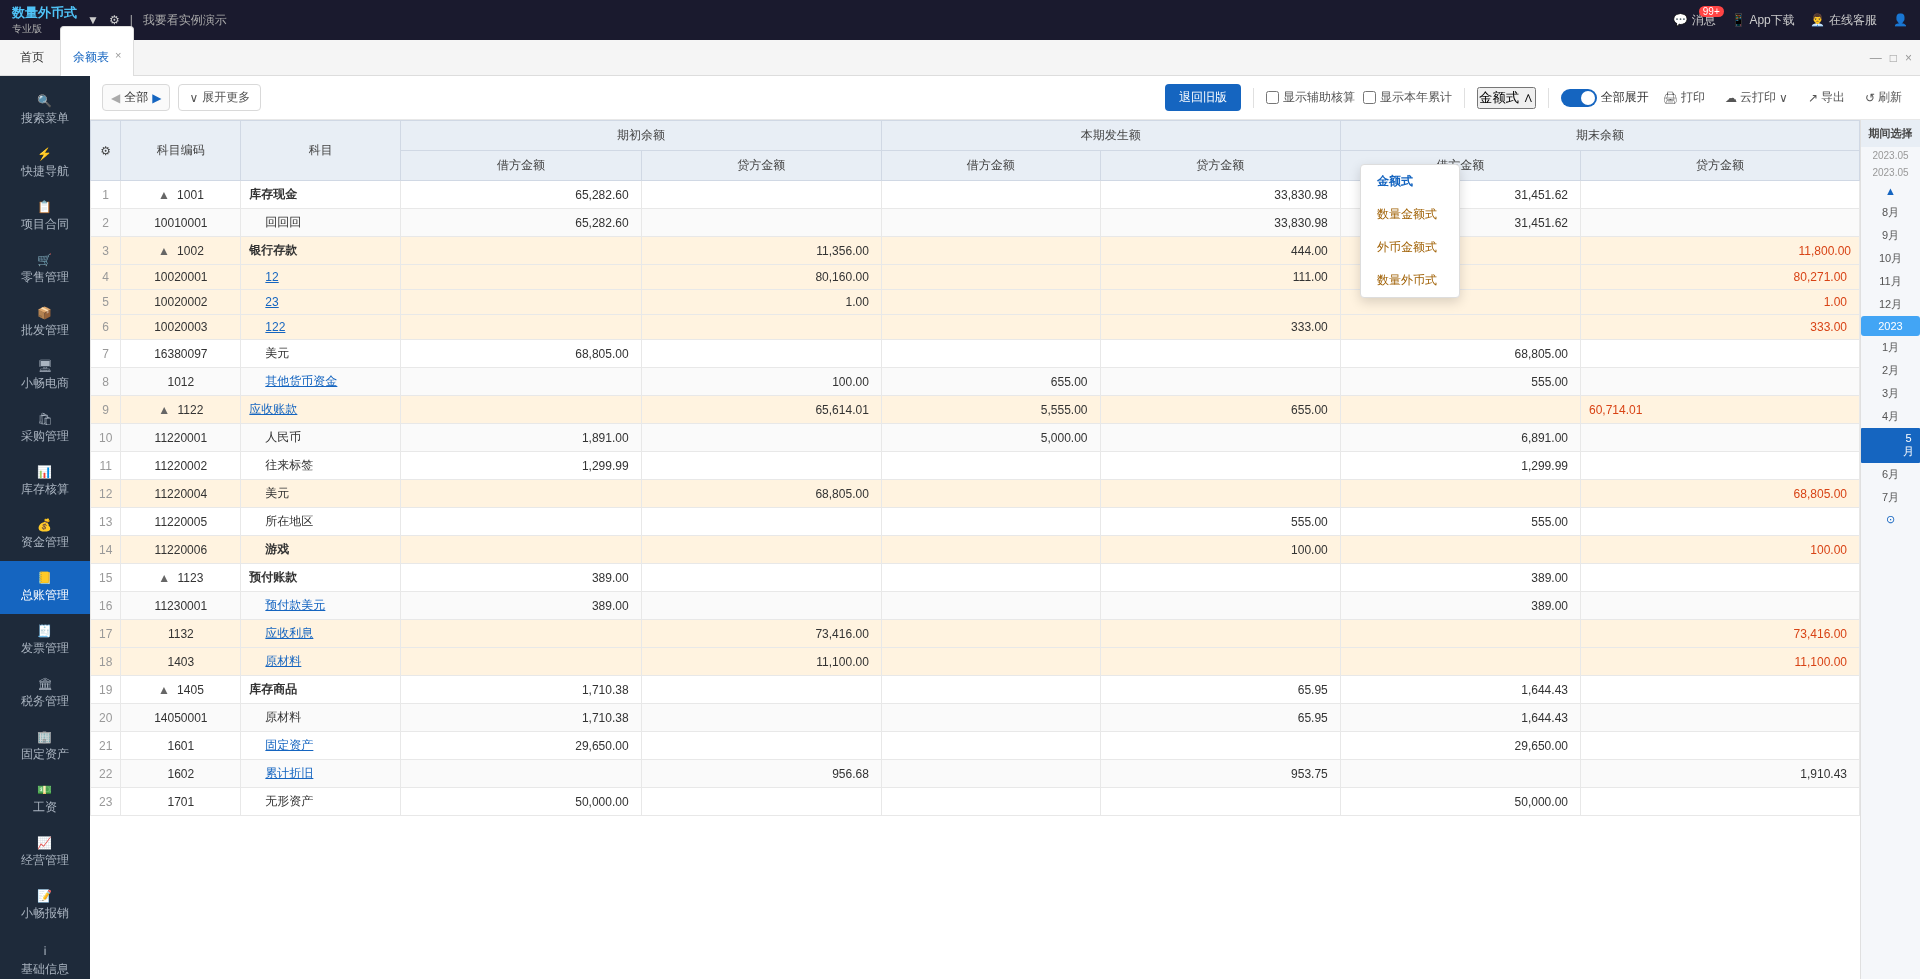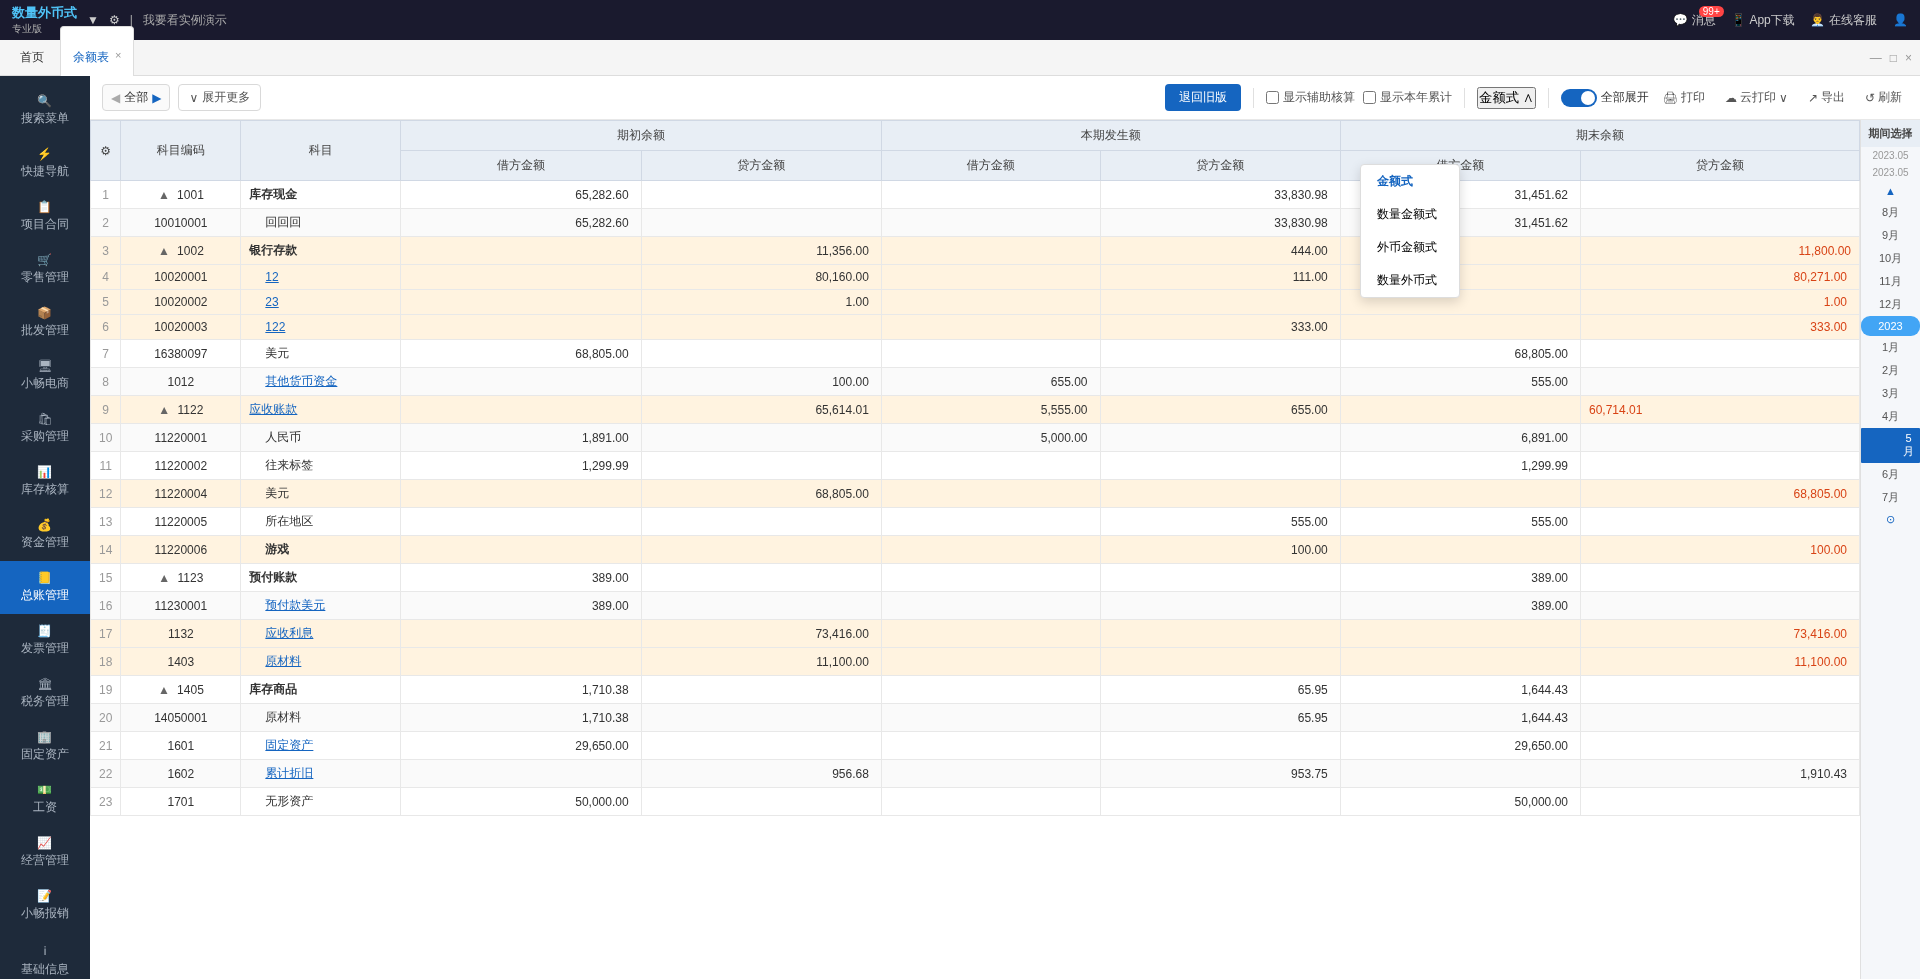--- a/index.html
+++ b/index.html
@@ -224,21 +224,21 @@
       border: 1px solid #ddd;
       border-radius: 4px;
       box-shadow: 0 4px 12px rgba(0,0,0,0.15);
       z-index: 1000;
       min-width: 100px;
     }
     .dropdown-item {
       padding: 8px 16px;
       cursor: pointer;
       font-size: 12px;
-      color: #000000;
+      color: #a16207;
     }
     .dropdown-item.selected { color: #1565c0; font-weight: bold; }
 
     .toolbar-sep { width: 1px; height: 20px; background: #e0e0e0; margin: 0 4px; }
   </style>
 </head>
 <body>
 
 <div class="topbar">
   <div class="topbar-left">
@@ -714,21 +714,21 @@
       <div class="right-panel">
         <div class="rp-title">期间选择</div>
         <div class="rp-year">2023.05</div>
         <div class="rp-year">2023.05</div>
         <div class="rp-nav">▲</div>
         <div class="rp-month">8月</div>
         <div class="rp-month">9月</div>
         <div class="rp-month">10月</div>
         <div class="rp-month">11月</div>
         <div class="rp-month">12月</div>
-        <div class="rp-month" style="background:#42a5f5;color:#fff;border-radius:9px;">2023</div>
+        <div class="rp-month" style="background:#42a5f5;color:#fff;border-radius:3px;">2023</div>
         <div class="rp-month">1月</div>
         <div class="rp-month">2月</div>
         <div class="rp-month">3月</div>
         <div class="rp-month">4月</div>
         <div class="rp-month active">5月</div>
         <div class="rp-month">6月</div>
         <div class="rp-month">7月</div>
         <div class="rp-nav">⊙</div>
       </div>
 

